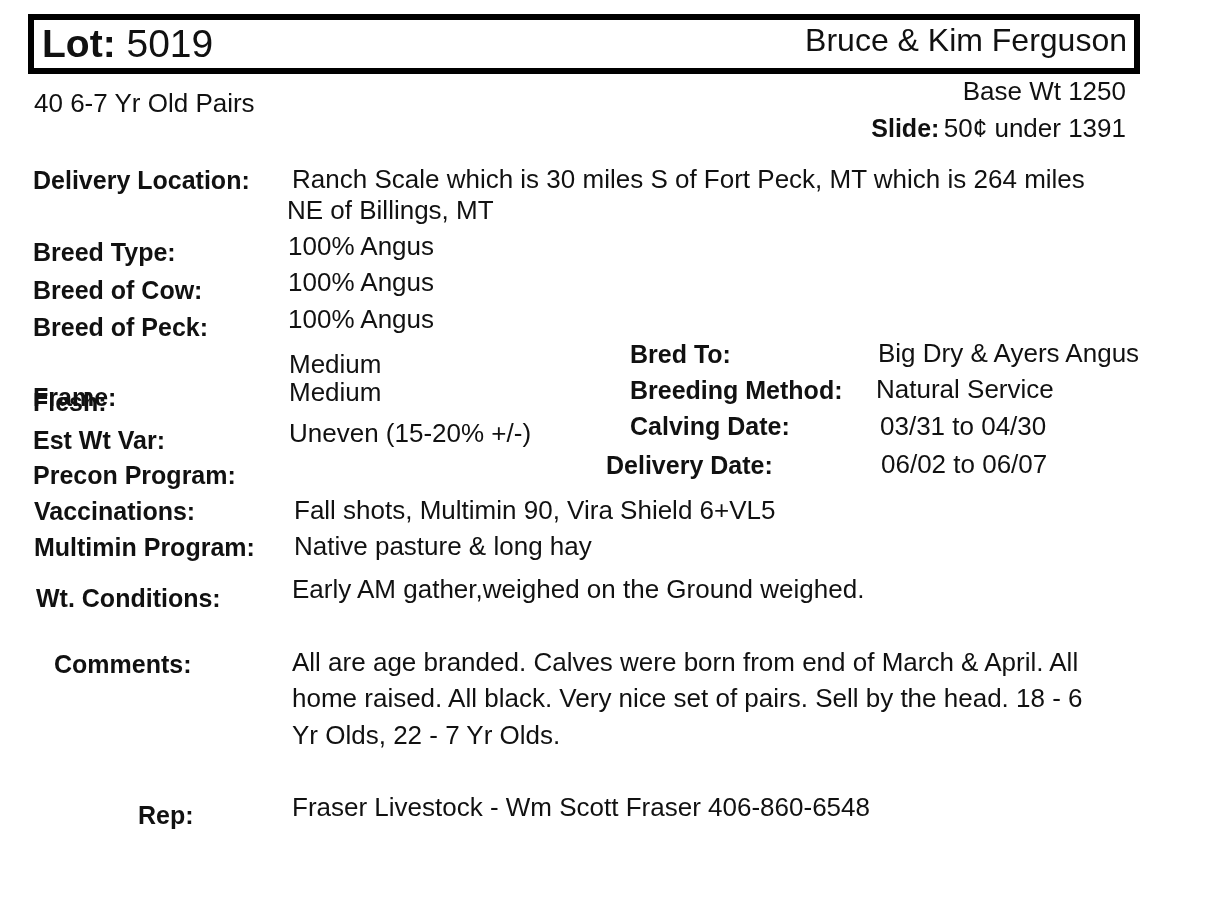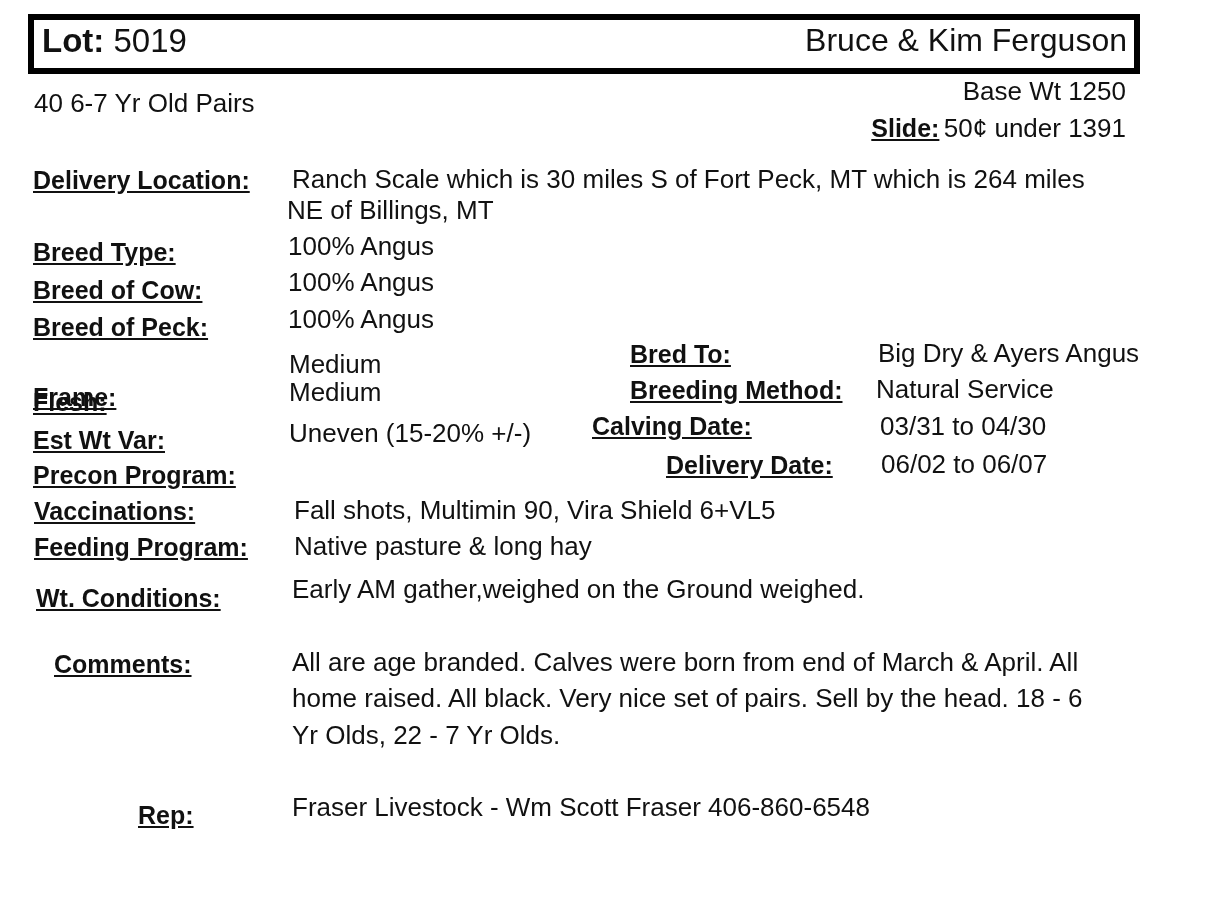--- a/index.html
+++ b/index.html
@@ -1,27 +1,27 @@
 <!DOCTYPE html>
 <html><head>
 <meta charset="utf-8">
 <style>
   html, body { margin: 0; padding: 0; background: #ffffff; }
   body {
     width: 1217px; height: 912px; position: relative; overflow: hidden;
     font-family: "Liberation Sans", sans-serif; color: #111111;
   }
   .abs { position: absolute; white-space: nowrap; }
-  .lbl { font-weight: bold; font-size: 25px; text-decoration: underline; }
+  .lbl { font-weight: bold; font-size: 25px; }
   .val { font-size: 26px; }
   #header-box {
     position: absolute; left: 28px; top: 14px; width: 1100px; height: 48px;
     border: 6px solid #000000; background: #ffffff;
   }
-  #lot { left: 42px; top: 22px; font-size: 33px; }
+  #lot { left: 42px; top: 22px; font-size: 39px; }
   #lot b { font-weight: bold; }
   #seller { right: 90px; top: 22px; font-size: 32px; }
 </style>
 </head>
 <body>
 
 <div id="header-box"></div>
 <div class="abs" id="lot"><b>Lot:</b> <span>5019</span></div>
 <div class="abs" id="seller">Bruce &amp; Kim Ferguson</div>
 
@@ -56,30 +56,30 @@
 
 <div class="abs lbl" style="left:33px; top:461px;">Precon Program:</div>
 <div class="abs val" style="left:289px; top:461px;"></div>
 
 <div class="abs lbl" style="left:630px; top:340px;">Bred To:</div>
 <div class="abs val" style="left:878px; top:338px;">Big Dry &amp; Ayers Angus</div>
 
 <div class="abs lbl" style="left:630px; top:376px;">Breeding Method:</div>
 <div class="abs val" style="left:876px; top:374px;">Natural Service</div>
 
-<div class="abs lbl" style="left:592px; top:412px;">Calving Date:</div>
+<div class="abs lbl" style="left:630px; top:412px;">Calving Date:</div>
 <div class="abs val" style="left:880px; top:411px;">03/31 to 04/30</div>
 
-<div class="abs lbl" style="left:666px; top:451px;">Delivery Date:</div>
+<div class="abs lbl" style="left:606px; top:451px;">Delivery Date:</div>
 <div class="abs val" style="left:881px; top:449px;">06/02 to 06/07</div>
 
 <div class="abs lbl" style="left:34px; top:497px;">Vaccinations:</div>
 <div class="abs val" style="left:294px; top:495px;">Fall shots, Multimin 90, Vira Shield 6+VL5</div>
 
-<div class="abs lbl" style="left:34px; top:533px;">Feeding Program:</div>
+<div class="abs lbl" style="left:34px; top:533px;">Multimin Program:</div>
 <div class="abs val" style="left:294px; top:531px;">Native pasture &amp; long hay</div>
 
 <div class="abs lbl" style="left:36px; top:584px;">Wt. Conditions:</div>
 <div class="abs val" style="left:292px; top:574px;">Early AM gather,weighed on the Ground weighed.</div>
 
 <div class="abs lbl" style="left:45px; top:650px;margin-left:9px;">Comments:</div>
 <div class="abs val" style="left:292px; top:647px;">All are age branded. Calves were born from end of March &amp; April. All</div>
 <div class="abs val" style="left:292px; top:683px;">home raised. All black. Very nice set of pairs. Sell by the head. 18 - 6</div>
 <div class="abs val" style="left:292px; top:720px;">Yr Olds, 22 - 7 Yr Olds.</div>
 

